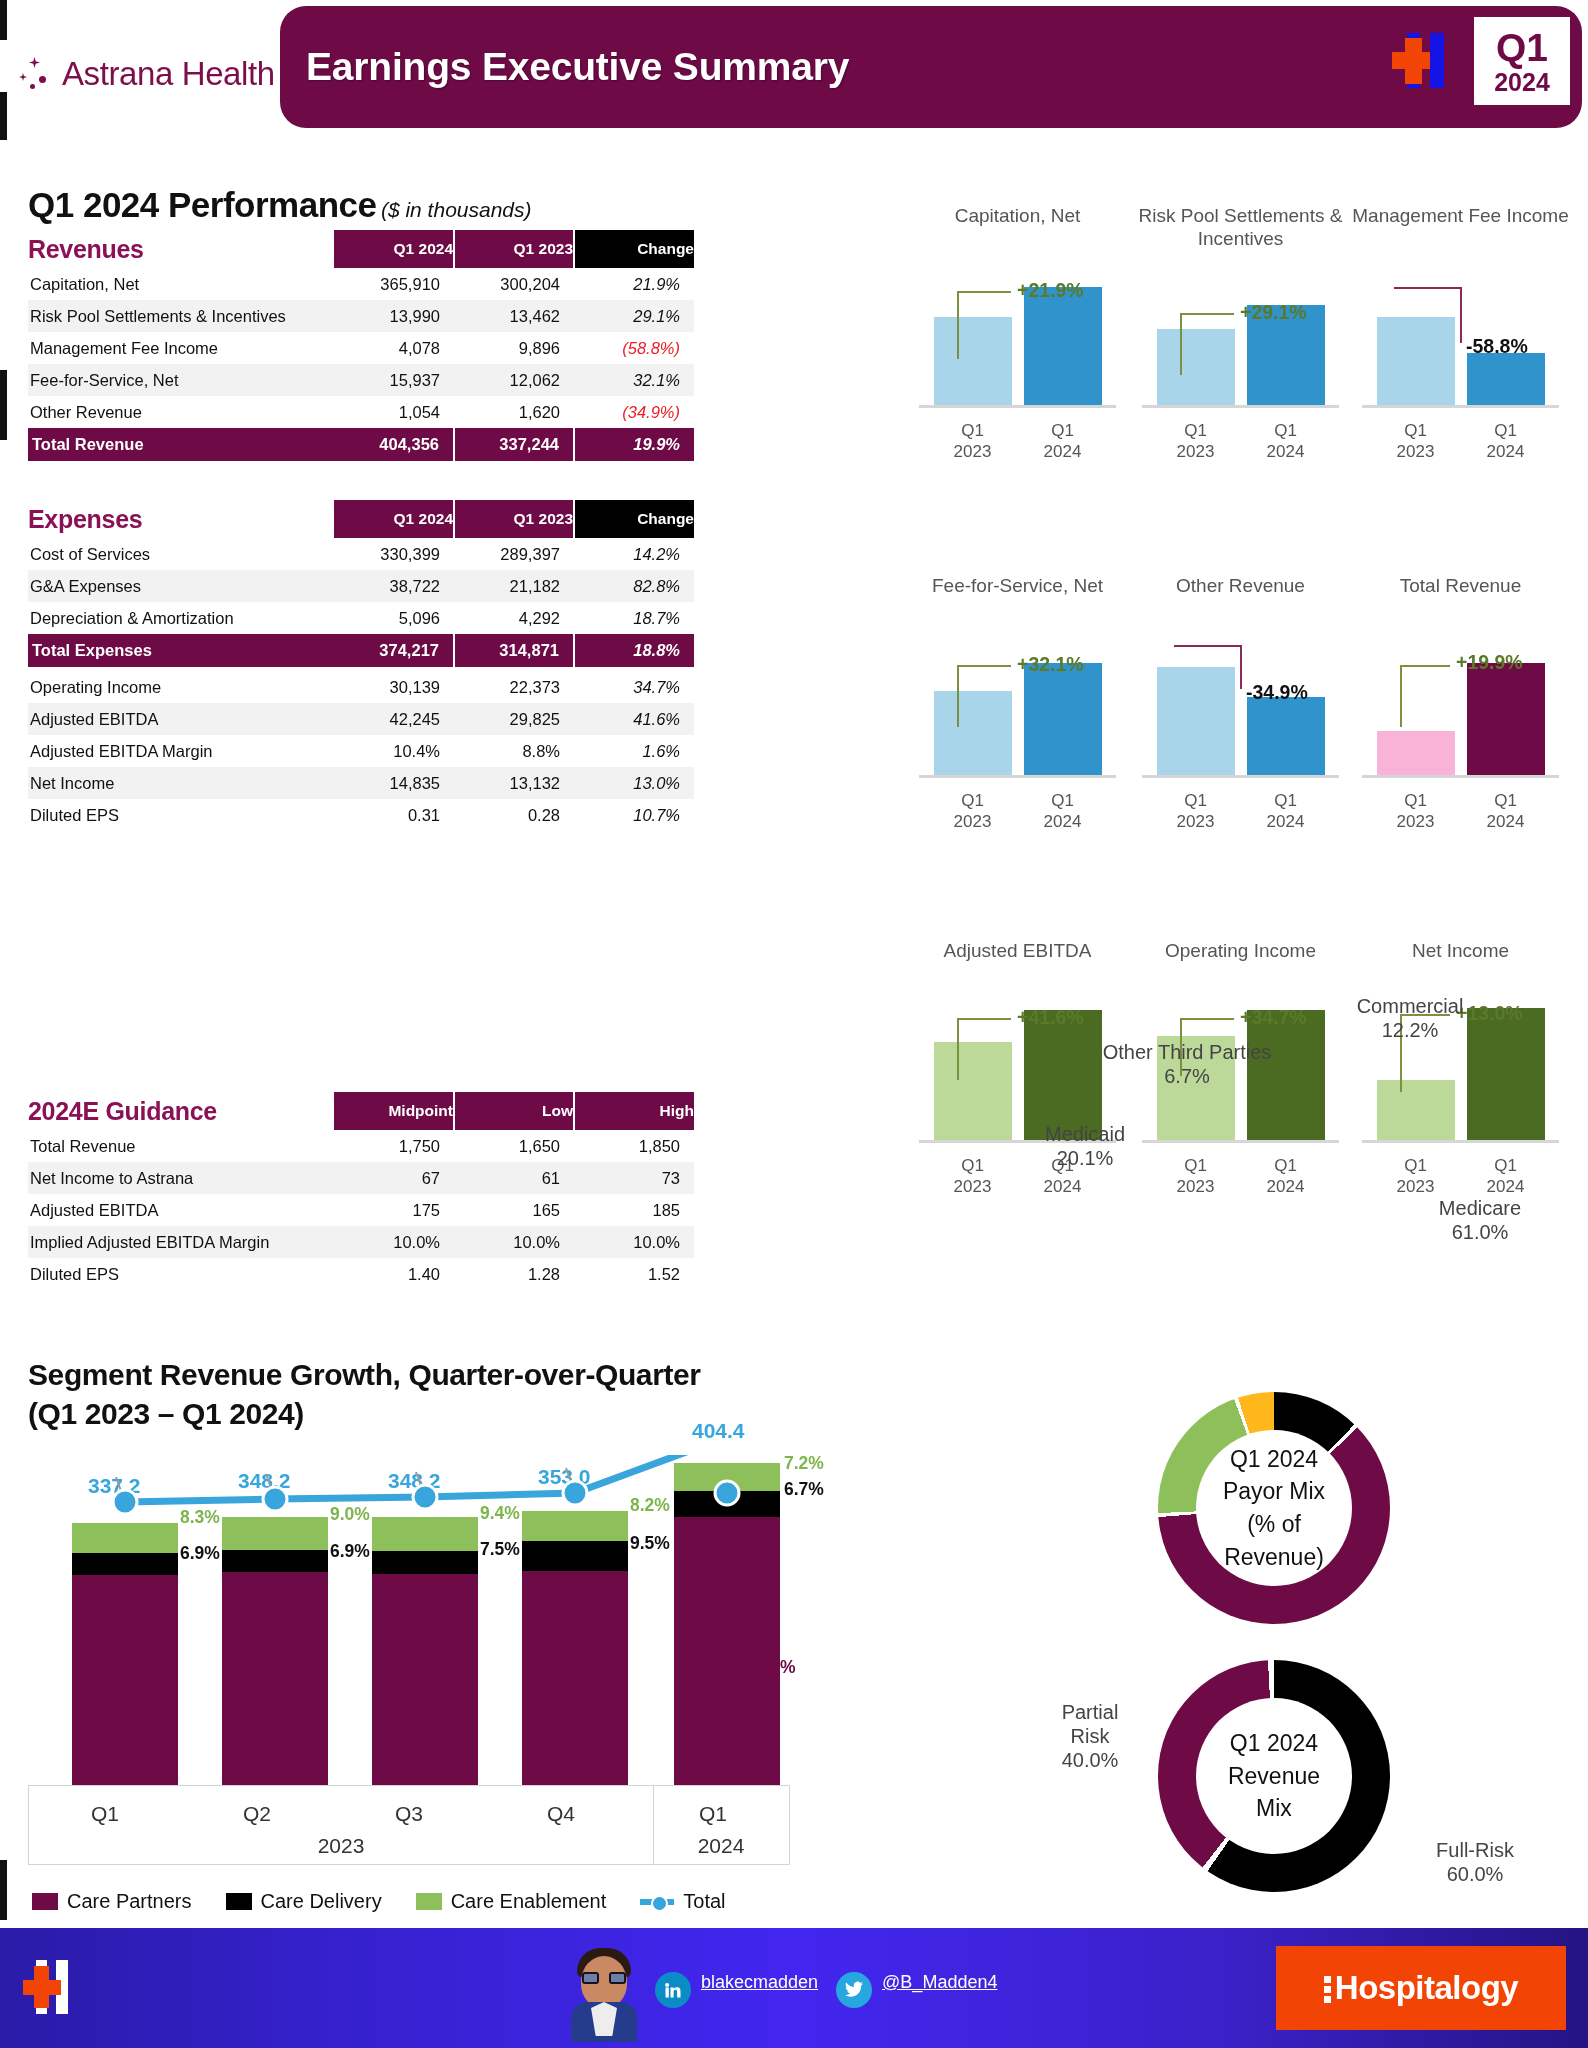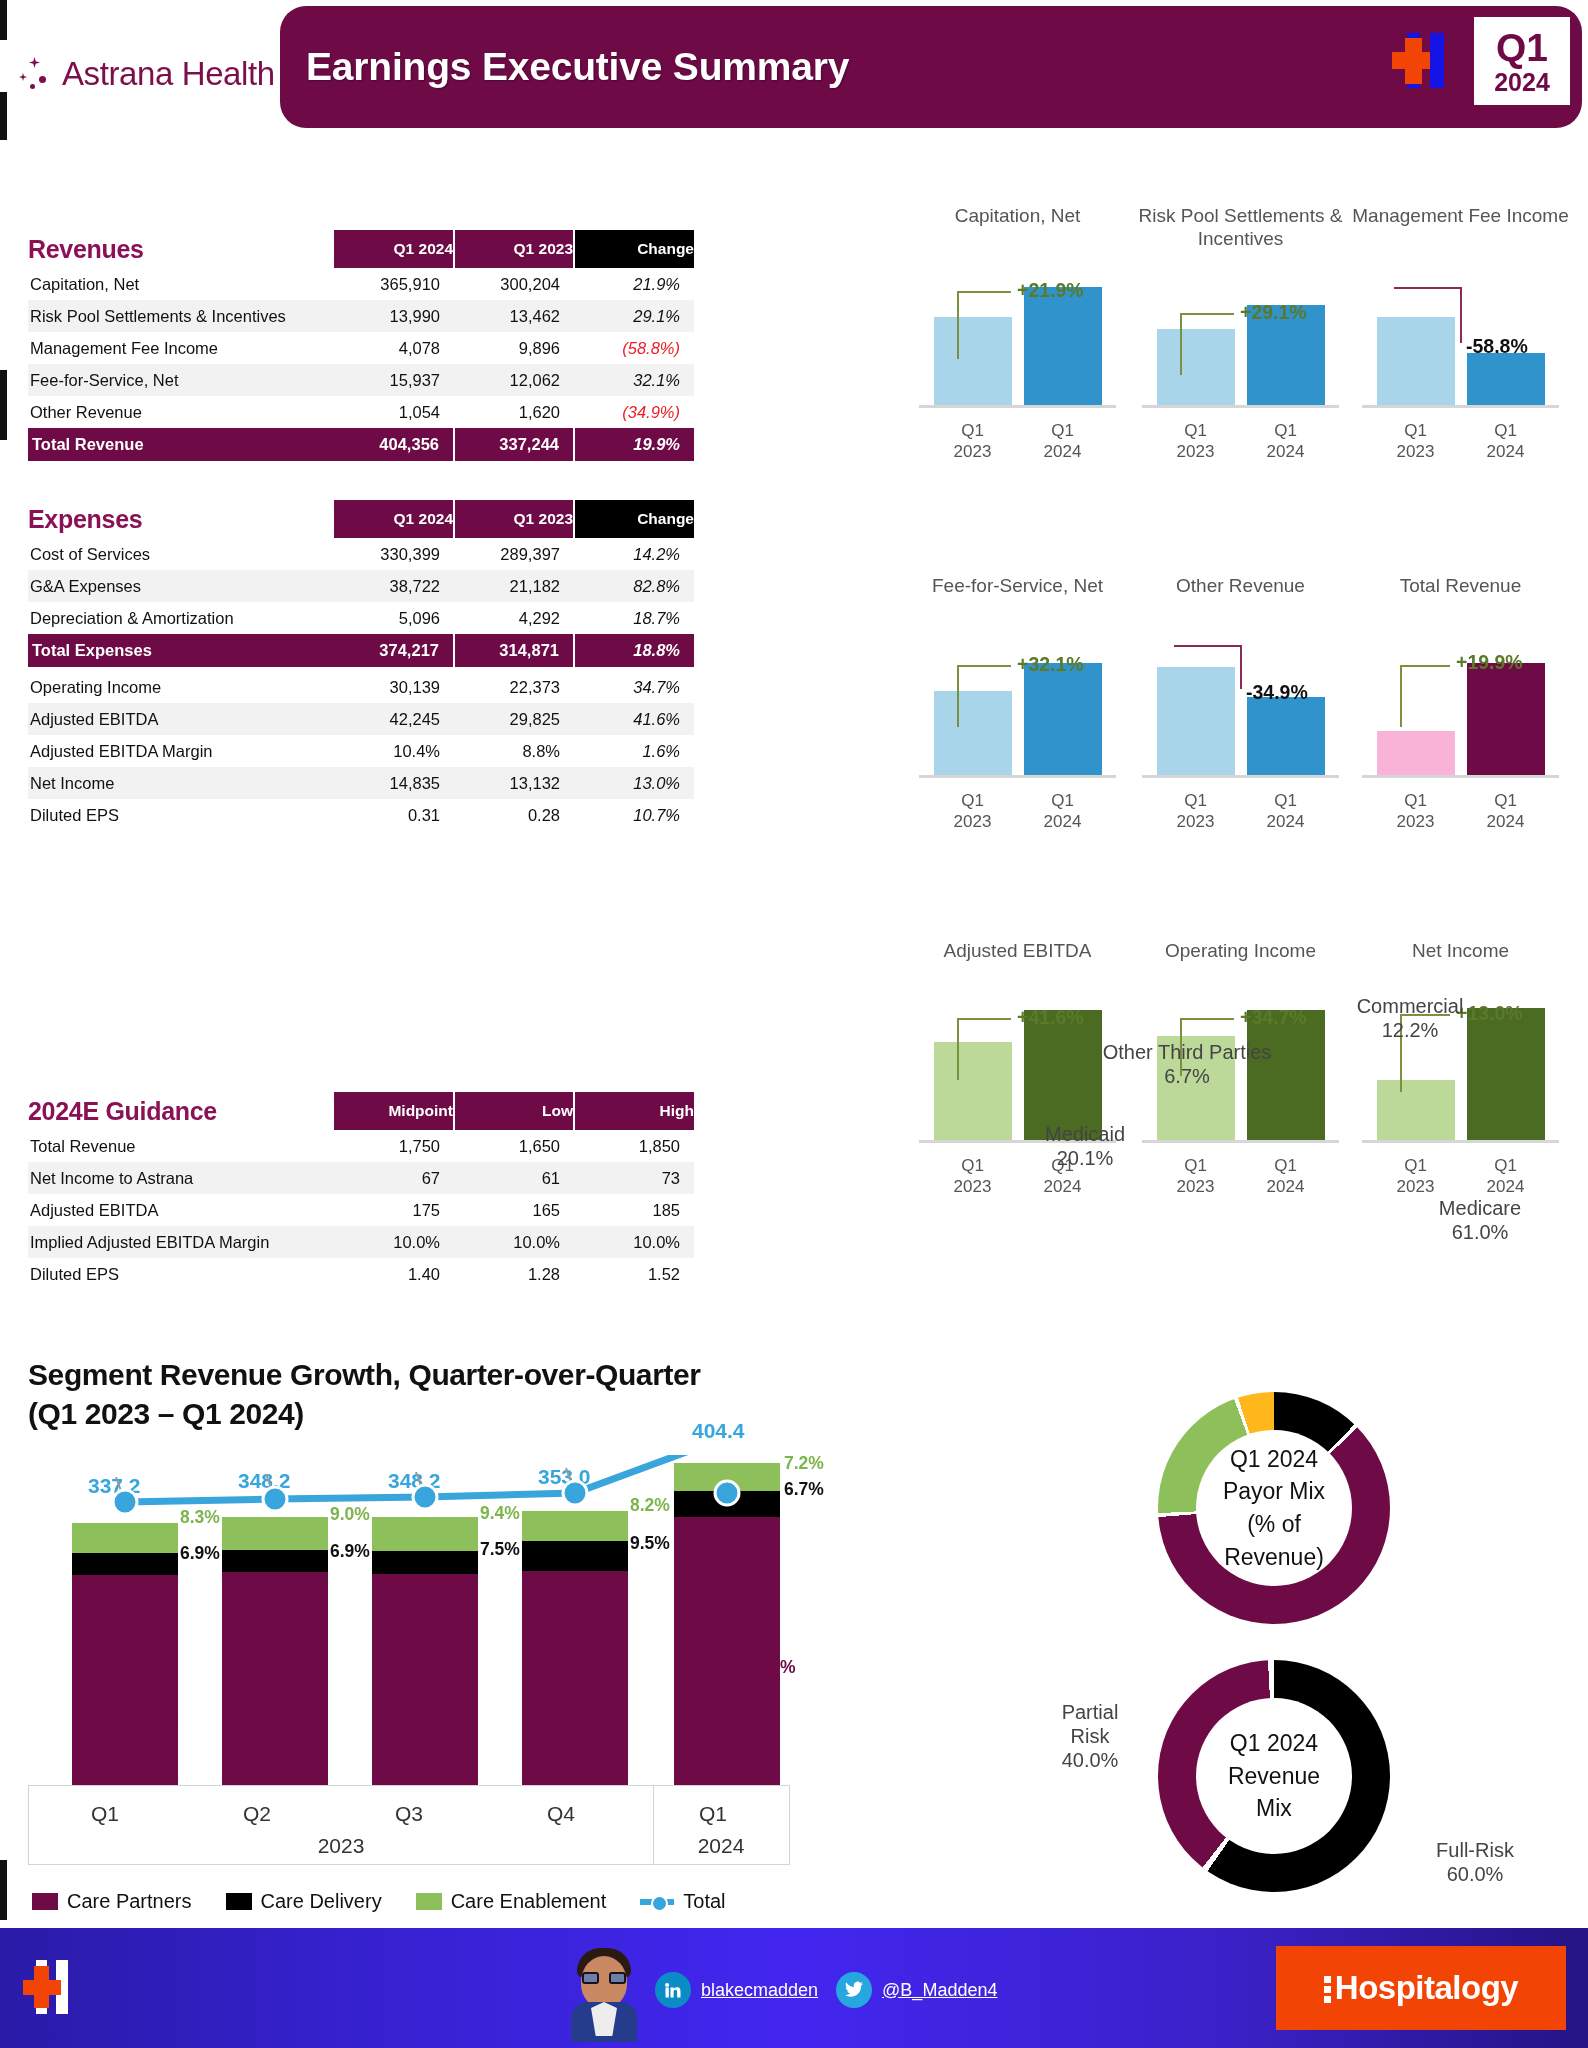--- a/index.html
+++ b/index.html
@@ -154,21 +154,21 @@
   .f-avatar { position:absolute; left:565px; top:12px; width:78px; height:96px; }
   .f-av-head { position:absolute; left:16px; top:16px; width:46px; height:52px; border-radius:50% 50% 46% 46%; background:#C98A63; }
   .f-av-hair { position:absolute; left:12px; top:8px; width:54px; height:30px; border-radius:28px 28px 8px 8px; background:#2A1A12; }
   .f-av-glass { position:absolute; left:17px; top:32px; width:44px; height:12px; }
   .f-av-glass i { position:absolute; top:0; width:17px; height:12px; border:2px solid #15121F; border-radius:3px; background:#6E7EA8; }
   .f-av-glass i:first-child { left:0; }
   .f-av-glass i:last-child { right:0; }
   .f-av-body { position:absolute; left:6px; top:62px; width:66px; height:40px; border-radius:16px 16px 0 0; background:#253B8C; }
   .f-av-shirt { position:absolute; left:26px; top:62px; width:26px; height:34px; background:#EDEDED; clip-path: polygon(50% 0, 100% 18%, 82% 100%, 18% 100%, 0 18%); }
   .f-social { position:absolute; left:655px; top:44px; display:flex; align-items:center; gap:18px; }
-  .s-item { display:flex; align-items:center; gap:10px; }
+  .s-item { display:flex; gap:10px; }
   .s-ico { width:36px; height:36px; border-radius:50%; display:flex; align-items:center; justify-content:center; }
   .s-ico.li { background:#0A8DC6; }
   .s-ico.tw { background:#26A7E0; }
   .s-ico svg { display:block; }
   .s-txt { color:#fff; font-size:18px; text-decoration:underline; }
   .f-brand { position:absolute; right:22px; top:18px; width:290px; height:84px; background:#F24405;
              display:flex; align-items:center; justify-content:center; }
   .f-brand .bt-txt { color:#fff; font-size:33px; font-weight:bold; letter-spacing:-0.5px; }
   .f-brand .dots { display:inline-block; width:9px; position:relative; height:26px; margin-right:2px; }
   .f-brand .dots i { position:absolute; left:0; width:7px; height:7px; background:#fff; }
@@ -209,20 +209,24 @@
           <div class="cross-h"></div>
           <div class="bar-r"></div>
       </div>
       <div class="q-badge">
         <div class="q1">Q1</div>
         <div class="yr">2024</div>
       </div>
     </div>
   </div>
 
+  <div class="perf-title">
+    <span class="main">Q1 2024 Performance</span>
+    <span class="sub">($ in thousands)</span>
+  </div>
 
   <table class="tbl" id="tbl-rev">
       <tbody>
     <tr class="sec-head">
       <td class="c-label sec-title">Revenues</td>
       <td class="c-num hcell">Q1 2024</td>
       <td class="c-num hcell">Q1 2023</td>
       <td class="c-num hcell black">Change</td>
     </tr>
     <tr class="row">

